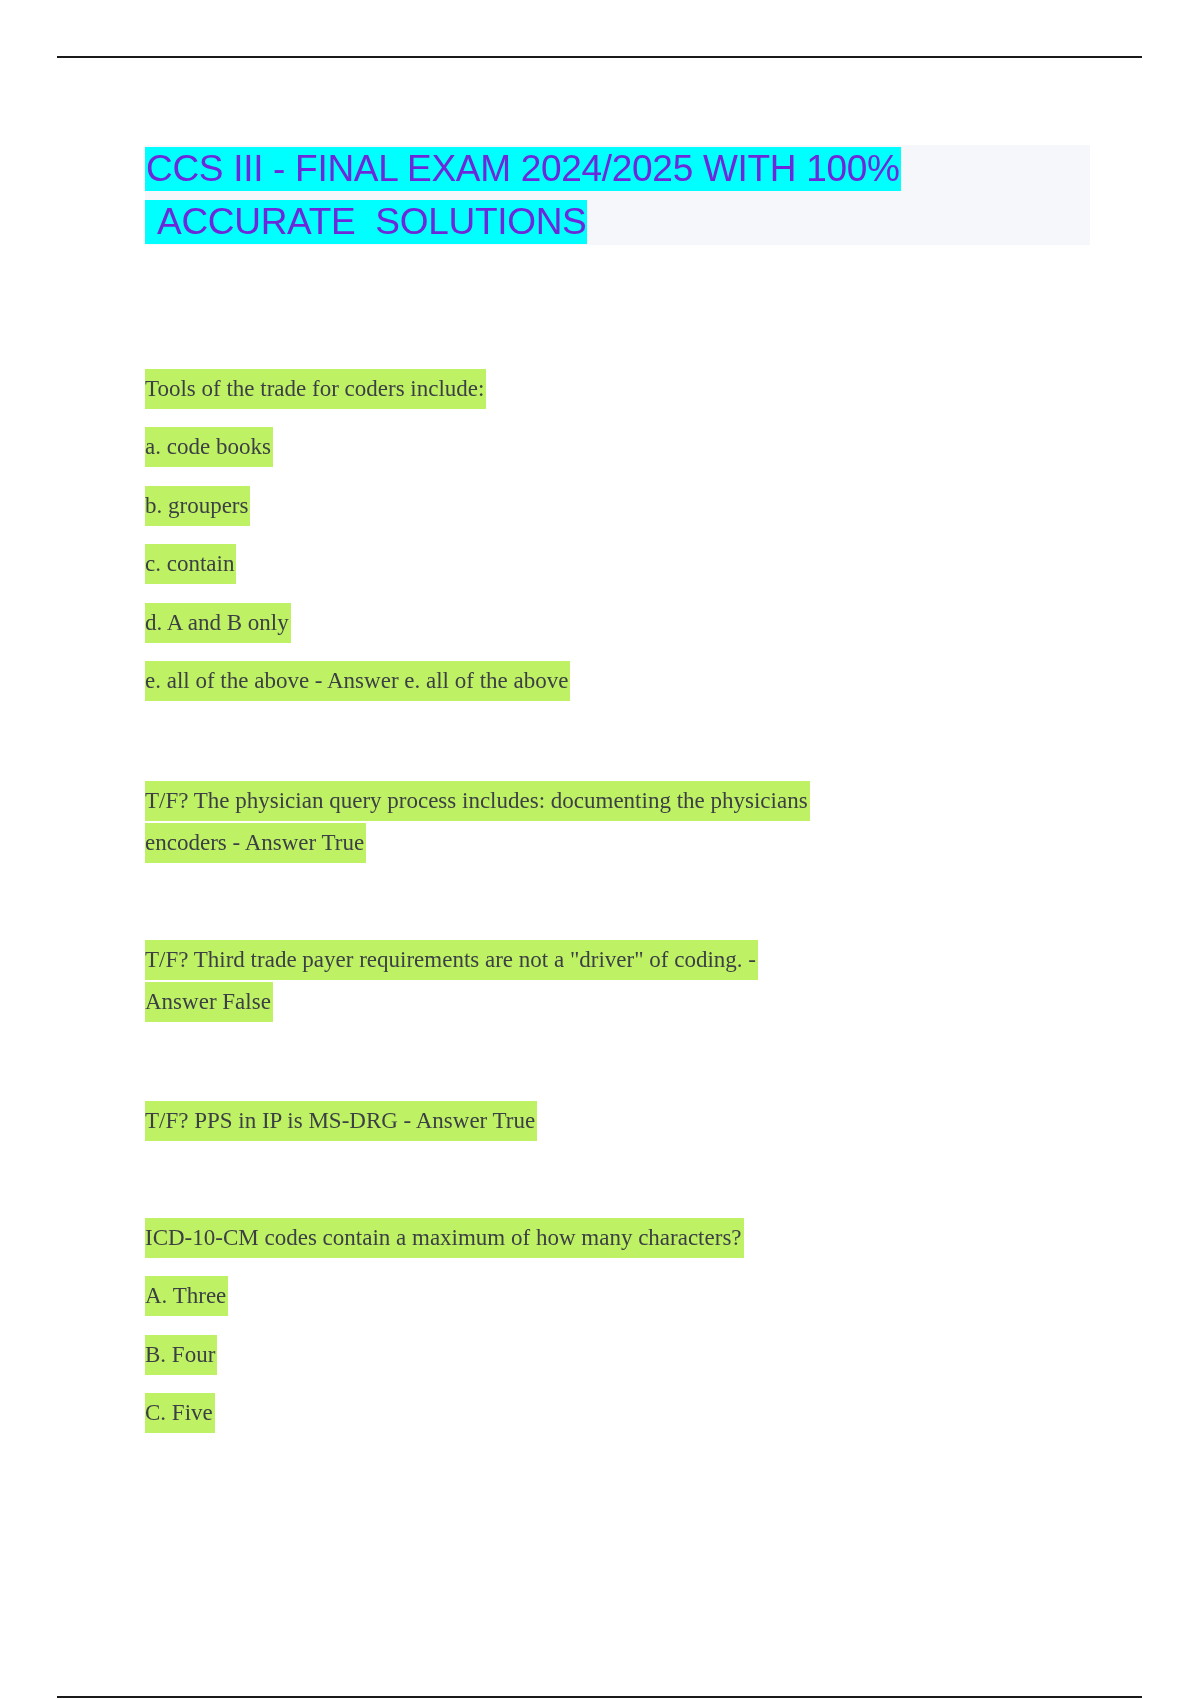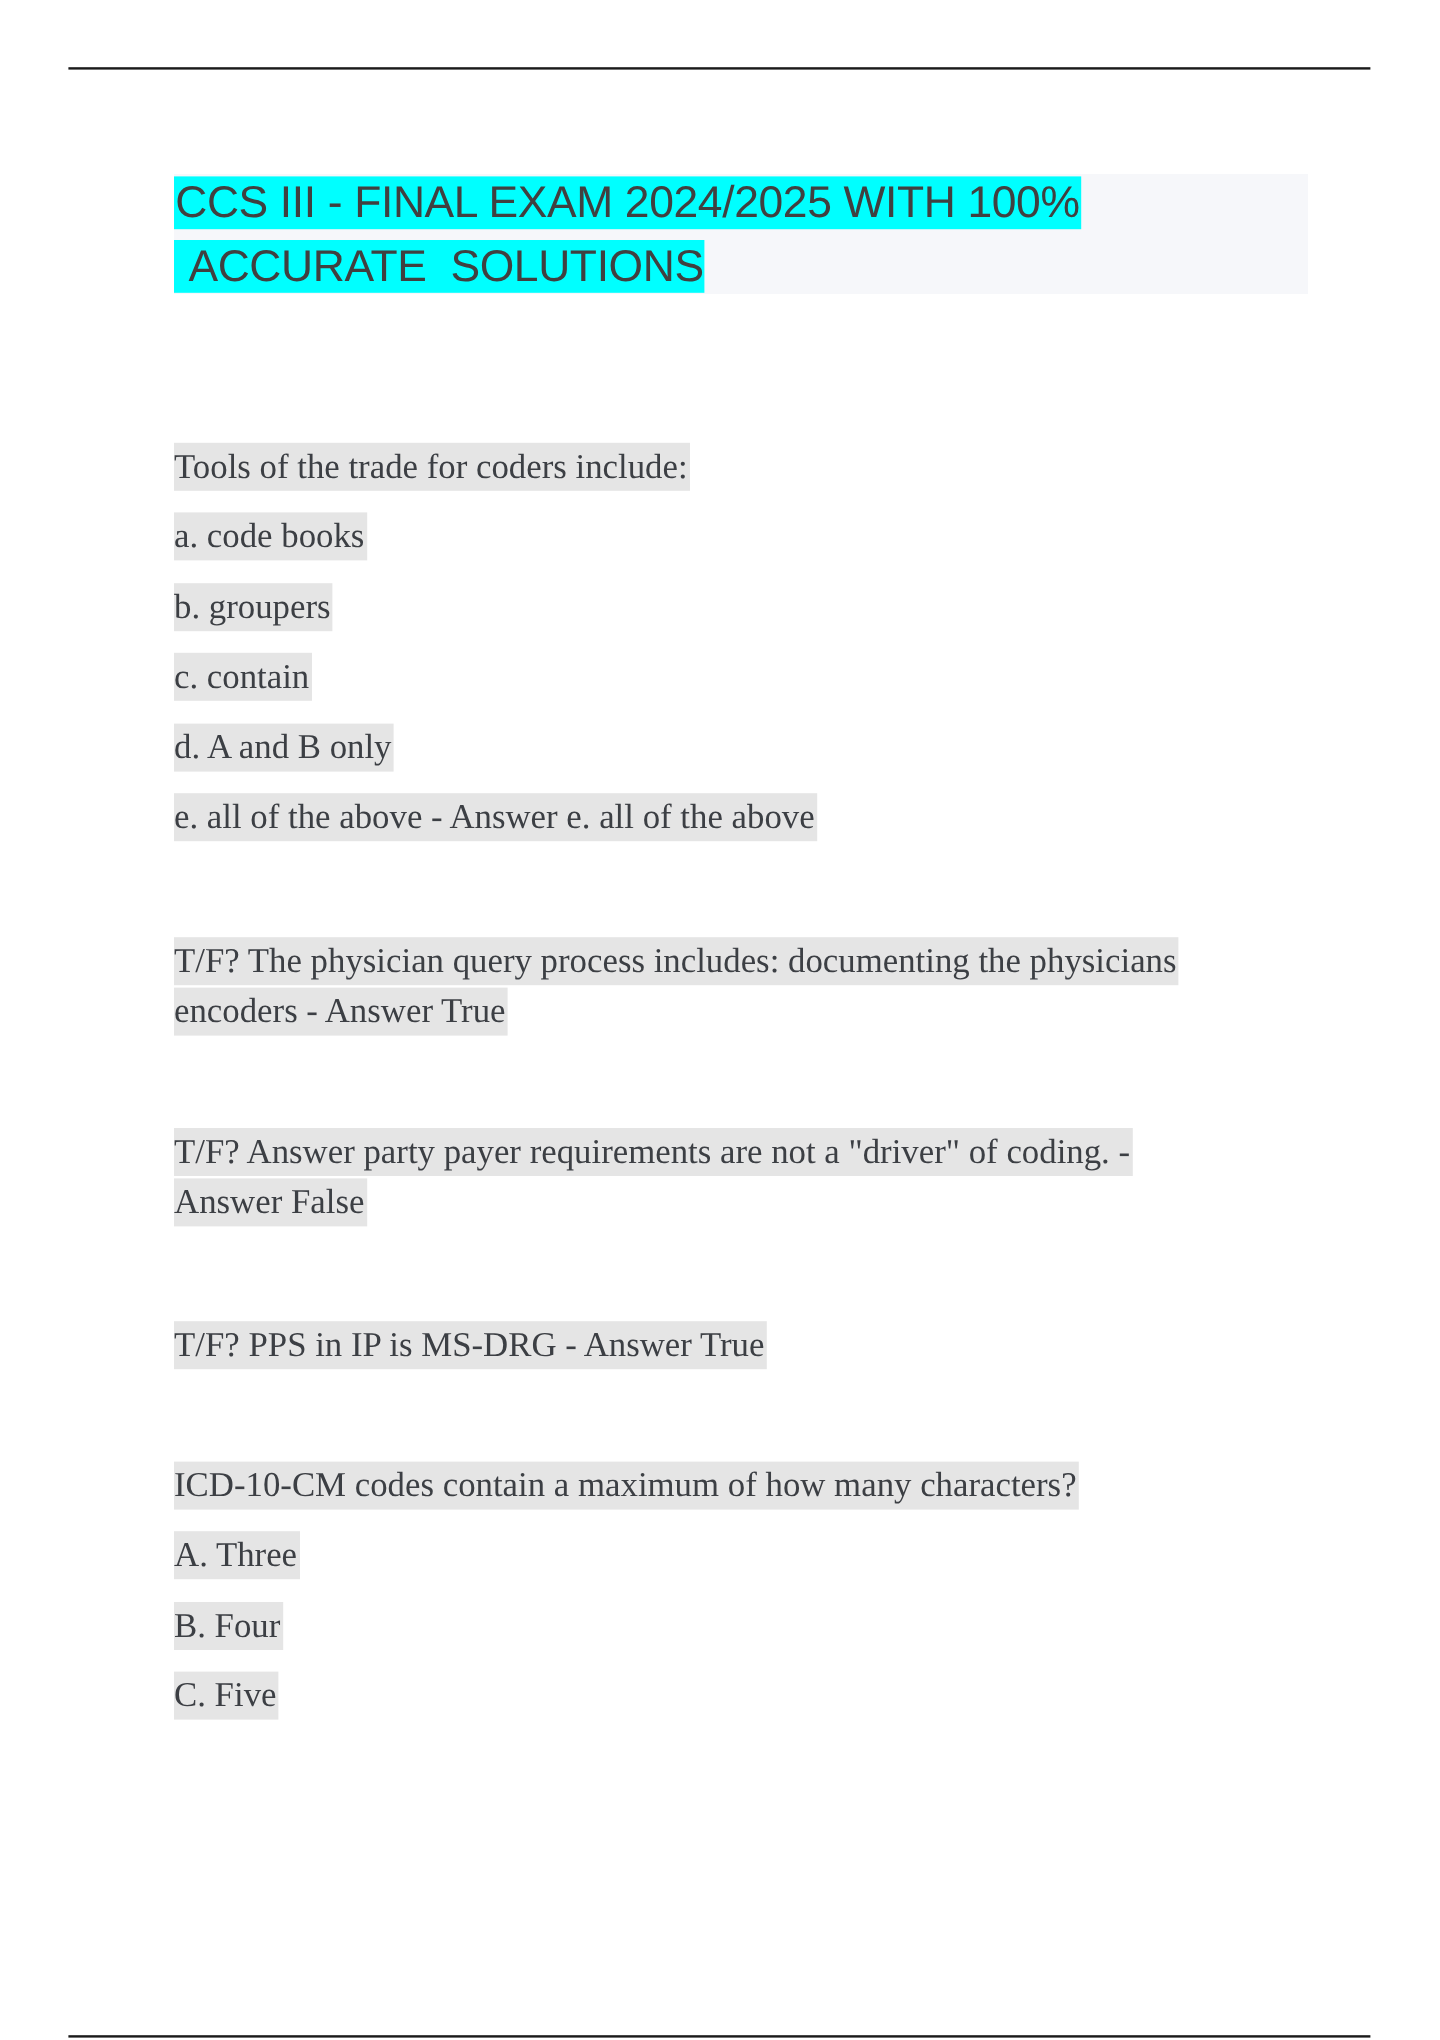--- a/index.html
+++ b/index.html
@@ -32,36 +32,36 @@
       width: 945px;
       height: 100px;
       background: #f6f7fa;
     }
     .title-line {
       position: absolute;
       left: 145px;
       font-family: "Liberation Sans", sans-serif;
       font-size: 37px;
       line-height: 44px;
-      color: #404040;
+      color: #6d28d9;
       background: #00ffff;
       white-space: pre;
       padding: 0 1px;
       letter-spacing: -0.3px;
     }
     .title-line-1 { top: 147px; }
     .title-line-2 { top: 200px; padding-left: 12px; }
 
     .text {
       position: absolute;
       left: 145px;
-      font-size: 29px;
+      font-size: 23px;
       line-height: 40px;
       color: #3c3f44;
-      background: #e5e5e5;
+      background: #bef264;
       white-space: pre;
       padding-right: 2px;
     }
   </style>
 </head>
 <body>
 
 <div class="rule rule-top"></div>
 
 <div class="title-block"></div>
@@ -71,21 +71,21 @@
 <div class="text" style="top:369px;">Tools of the trade for coders include:</div>
 <div class="text" style="top:427px;">a. code books</div>
 <div class="text" style="top:486px;">b. groupers</div>
 <div class="text" style="top:544px;">c. contain</div>
 <div class="text" style="top:603px;">d. A and B only</div>
 <div class="text" style="top:661px;">e. all of the above - Answer e. all of the above</div>
 
 <div class="text" style="top:781px;">T/F? The physician query process includes: documenting the physicians</div>
 <div class="text" style="top:823px;">encoders - Answer True</div>
 
-<div class="text" style="top:940px;">T/F? Answer party payer requirements are not a "driver" of coding. -</div>
+<div class="text" style="top:940px;">T/F? Third trade payer requirements are not a "driver" of coding. -</div>
 <div class="text" style="top:982px;">Answer False</div>
 
 <div class="text" style="top:1101px;">T/F? PPS in IP is MS-DRG - Answer True</div>
 
 <div class="text" style="top:1218px;">ICD-10-CM codes contain a maximum of how many characters?</div>
 <div class="text" style="top:1276px;">A. Three</div>
 <div class="text" style="top:1335px;">B. Four</div>
 <div class="text" style="top:1393px;">C. Five</div>
 
 <div class="rule rule-bottom"></div>

